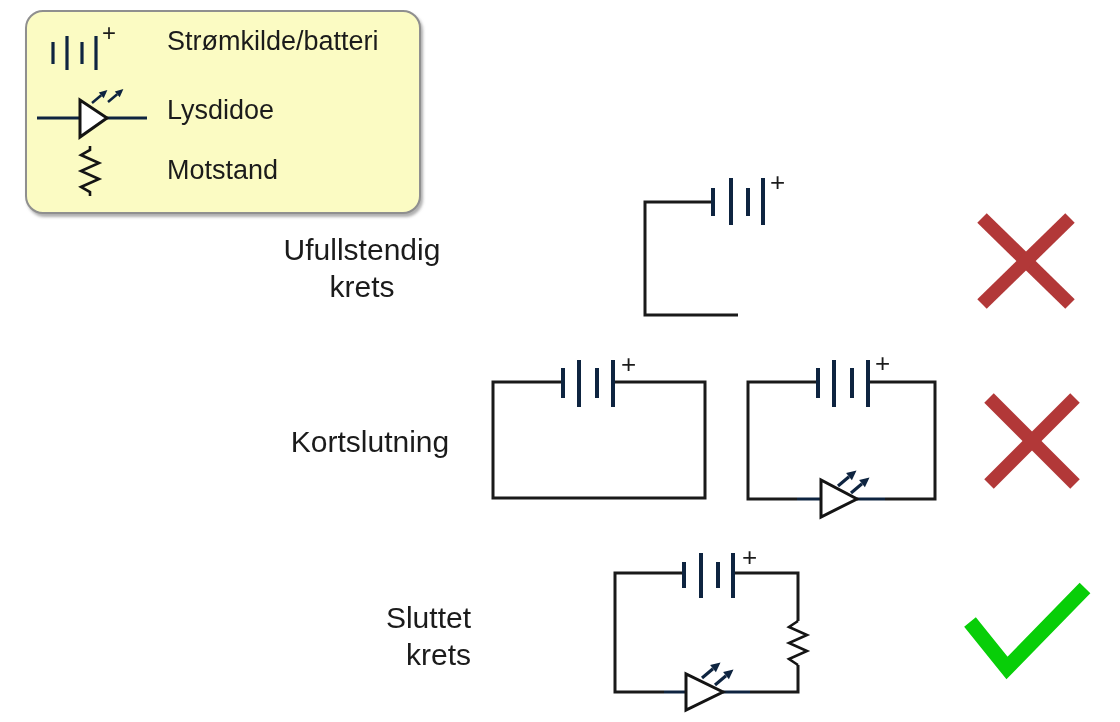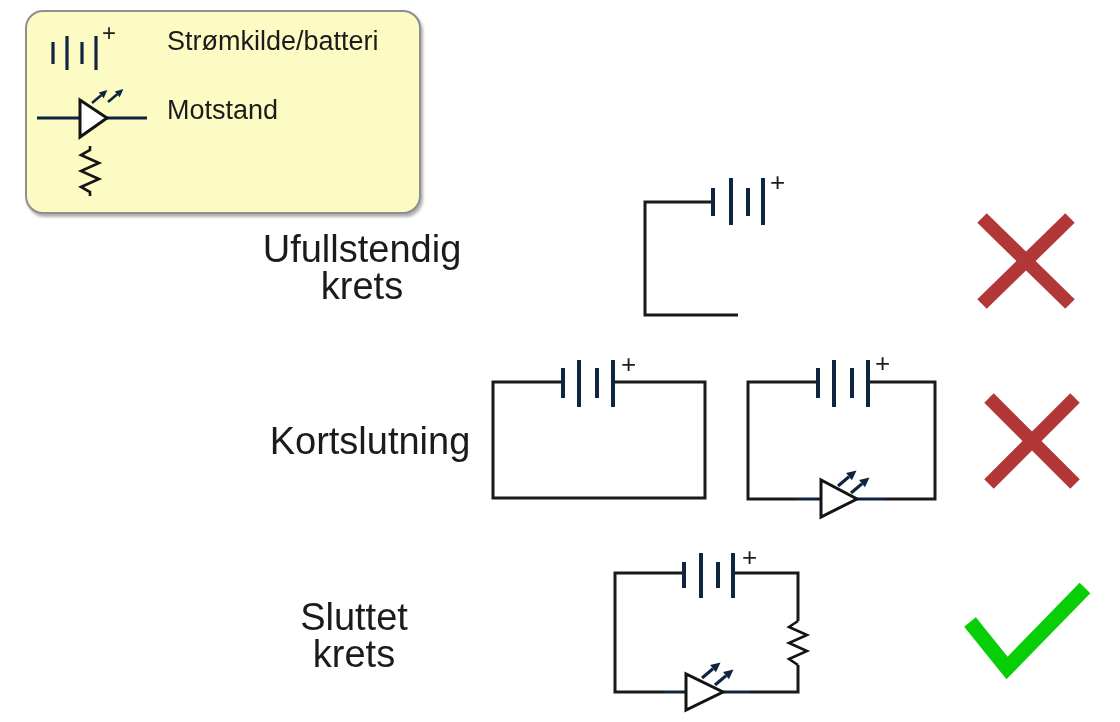--- a/index.html
+++ b/index.html
@@ -10,21 +10,21 @@
   .abs{position:absolute;}
   .legend{
     position:absolute;left:25px;top:10px;width:392px;height:200px;
     background:#fbfbc3;border:2px solid #8f8f8f;border-radius:18px;
     box-shadow:2px 3px 3px rgba(110,110,110,0.55);
   }
   .legend-label{
     position:absolute;left:140px;font-size:27px;line-height:34px;color:#1b1b1b;white-space:nowrap;
   }
   .row-label{
-    position:absolute;width:220px;text-align:center;font-size:38px;line-height:37px;color:#1b1b1b;
+    position:absolute;width:220px;text-align:center;font-size:30px;line-height:37px;color:#1b1b1b;
   }
   svg{display:block;overflow:visible;}
   .wire{stroke:#1a1a1a;stroke-width:3;fill:none;}
   .bat{stroke:#0e2440;stroke-width:4;stroke-linecap:butt;}
   .bat-sm{stroke:#0e2440;stroke-width:3.2;stroke-linecap:butt;}
   .plus{font-family:"Liberation Sans",sans-serif;font-size:26px;fill:#1b1b1b;}
   .plus-sm{font-family:"Liberation Sans",sans-serif;font-size:24px;fill:#1b1b1b;}
   .tri{fill:#ffffff;stroke:#141414;stroke-width:3;stroke-linejoin:miter;}
   .navy-wire{stroke:#0e2440;stroke-width:3;fill:none;}
   .zig{stroke:#141414;stroke-width:2.6;fill:none;stroke-linejoin:miter;}
@@ -55,25 +55,26 @@
       <polygon class="tri" points="45,26 45,63 72,44"></polygon>
       <g transform="translate(57,29)">
         <line class="arr-line-sm" x1="0" y1="0" x2="9.2" y2="-7.7"></line>
         <polygon class="arr-head" points="15.4,-12.9 11.7,-4.8 6.8,-10.6"></polygon>
       </g>
       <g transform="translate(73,28)">
         <line class="arr-line-sm" x1="0" y1="0" x2="9.2" y2="-7.7"></line>
         <polygon class="arr-head" points="15.4,-12.9 11.7,-4.8 6.8,-10.6"></polygon>
       </g>
     </svg>
-    <div class="legend-label" style="top:81px;">Motstand</div>
+    <div class="legend-label" style="top:81px;">Lysdidoe</div>
 
     <svg class="abs" style="left:46px;top:134px;" width="50" height="56" viewBox="0 0 50 56">
       <path class="zig" d="M17,0 V4 L8,9 L26,17 L8,25 L26,33 L8,41 L17,46 V50"></path>
     </svg>
+    <div class="legend-label" style="top:141px;">Motstand</div>
   </div>
 
   <div class="row-label" style="left:252px;top:231px;">
     <div>Ufullstendig</div>
     <div>krets</div>
   </div>
 
   <svg class="abs" style="left:620px;top:160px;" width="180" height="165" viewBox="0 0 180 165">
     <path class="wire" d="M93,42 H25 V155 H118"></path>
     <g>
@@ -128,21 +129,21 @@
         <polygon class="arr-head" points="18.5,-15.5 13.9,-5.7 8.1,-12.9"></polygon>
       </g>
     </g>
   </svg>
 
   <svg class="abs cross" style="left:982px;top:392px;" width="100" height="98" viewBox="0 0 100 98">
     <line x1="7" y1="6" x2="93" y2="92"></line>
     <line x1="93" y1="6" x2="7" y2="92"></line>
   </svg>
 
-  <div class="row-label" style="left:244px;top:599px;">
+  <div class="row-label" style="left:251px;top:599px;text-align:right;">
     <div>Sluttet</div>
     <div>krets</div>
   </div>
 
   <svg class="abs" style="left:610px;top:543px;" width="210" height="178" viewBox="0 0 210 178">
     <path class="wire" d="M74,30 H5 V149 H54"></path>
     <path class="wire" d="M123,30 H188 V78"></path>
     <path class="wire" d="M188,122 V149 H140"></path>
     <g>
       <line class="bat" x1="74" y1="19" x2="74" y2="45"></line>

